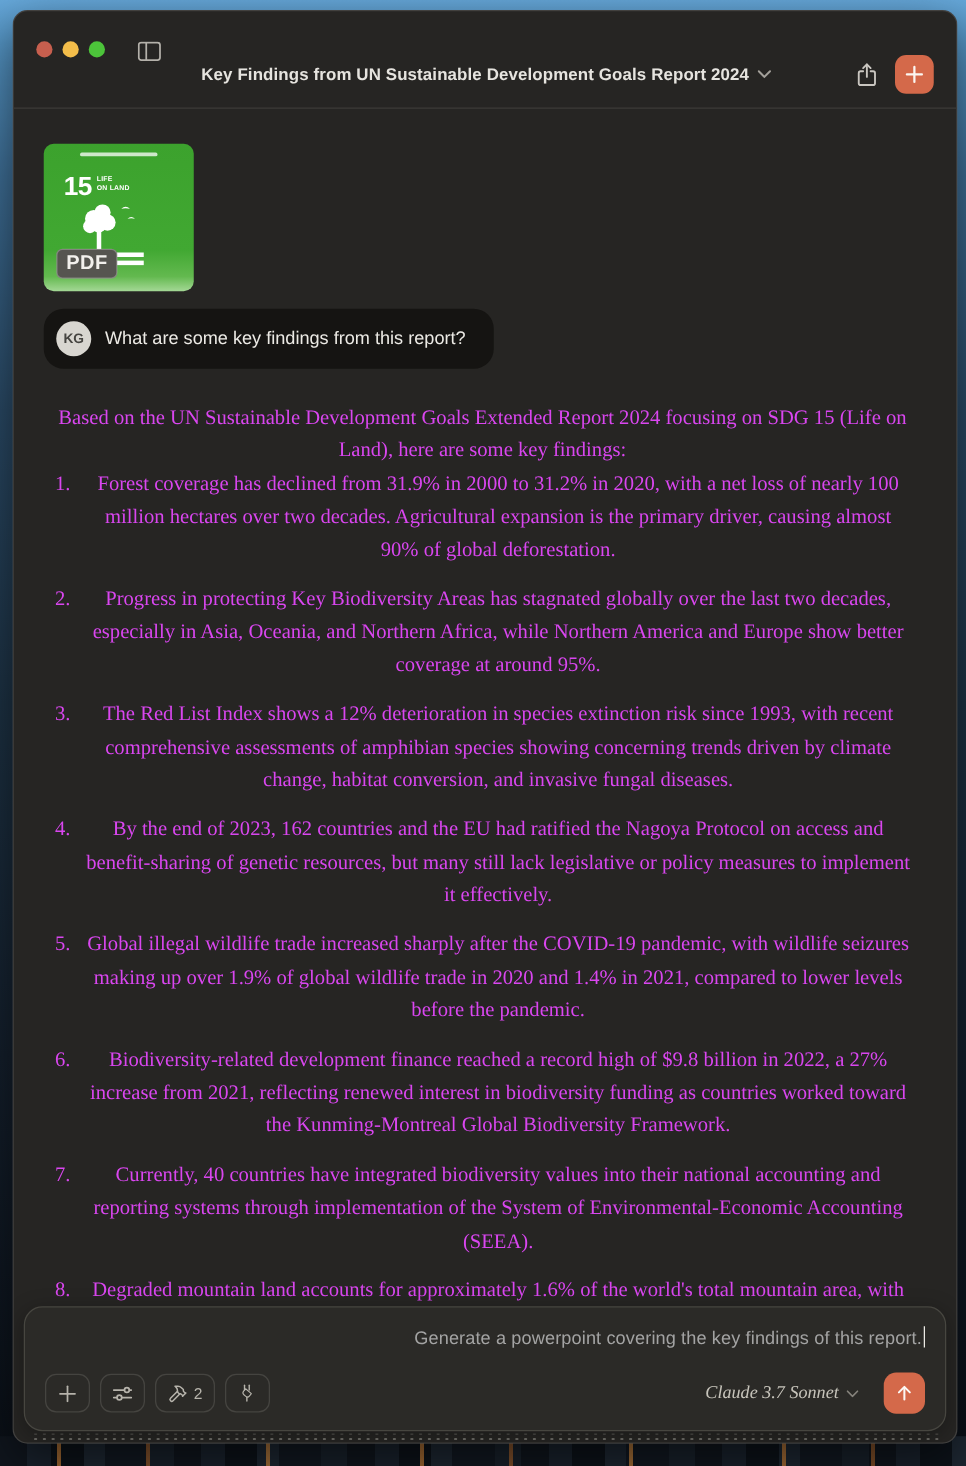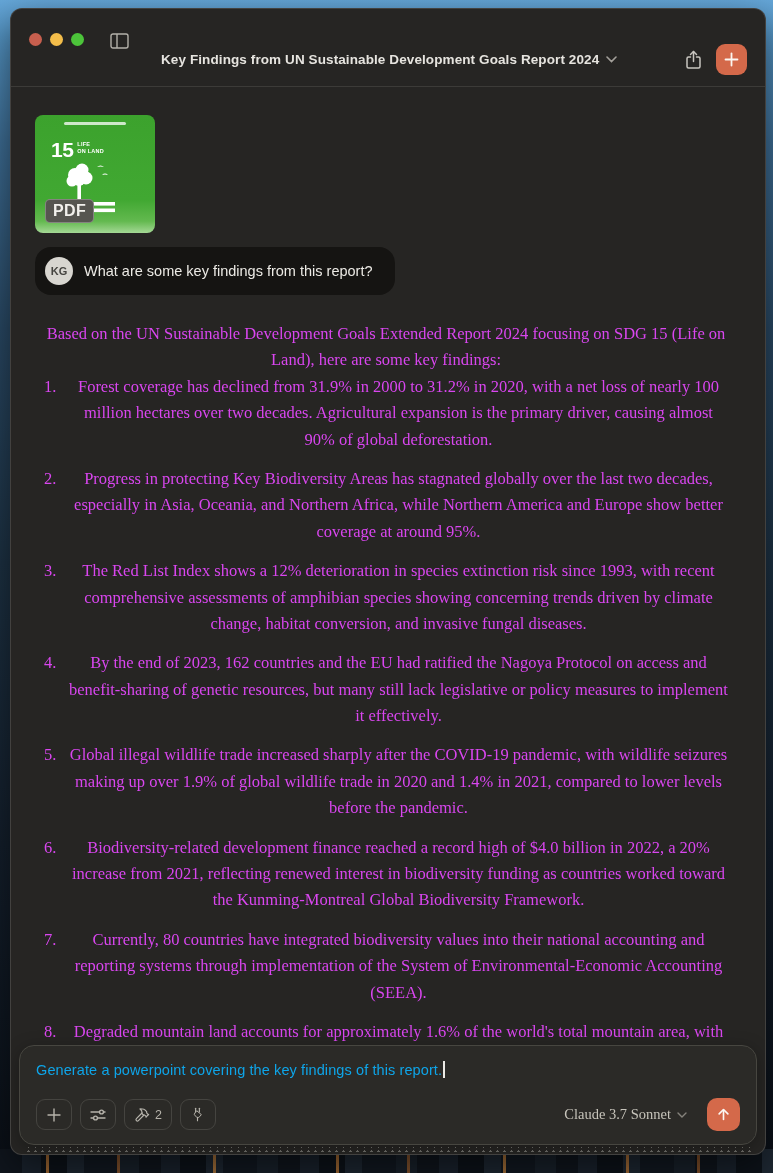--- a/index.html
+++ b/index.html
@@ -123,33 +123,33 @@
 
   
   .composer {
     position: absolute; left: 8px; right: 8px; bottom: 9px;
     background: #2b2a27;
     border: 1px solid #474640;
     border-radius: 15px;
     padding: 15px 16px 13px;
     box-shadow: 0 4px 18px rgba(0,0,0,.3);
   }
-  .composer-input { font-size: 14.5px; color: #0ea5e9; letter-spacing: .1px; min-height: 20px; cursor: text; }
+  .composer-input { font-size: 14.5px; color: #a3a3a3; letter-spacing: .1px; min-height: 20px; cursor: text; text-align: right; }
   .caret { display: inline-block; width: 1.5px; height: 17px; background: #eceae5; vertical-align: -3px; margin-left: 1px; }
   .composer-row { margin-top: 17px; display: flex; align-items: center; gap: 8px; }
   .tool-btn {
     height: 31px; min-width: 36px; padding: 0 9px;
     display: flex; align-items: center; justify-content: center; gap: 5px;
     background: transparent; border: 1px solid #454440; border-radius: 9px;
     color: #b6b3ab; font-size: 12.5px; cursor: pointer;
   }
   .model-select {
     margin-left: auto; display: flex; align-items: center; gap: 6px;
     background: none; border: none; cursor: pointer;
-    font-family: "Liberation Serif", serif; font-size: 14.5px; color: #c7c4bb;
+    font-family: "Liberation Serif", serif; font-size: 14.5px; color: #c7c4bb; font-style: italic;
   }
   .model-select .chev { color: #85827b; display: flex; }
   .send-btn {
     width: 33px; height: 33px; margin-left: 12px;
     border: none; border-radius: 10px; background: #d4694a; color: #fcf8f4;
     display: flex; align-items: center; justify-content: center; cursor: pointer;
   }
 
   .dotted-strip {
     position: absolute; left: 14px; right: 14px; bottom: 2px; height: 5px;
@@ -239,22 +239,22 @@
     </div>
 
     <div class="assistant">
       <p>Based on the UN Sustainable Development Goals Extended Report 2024 focusing on SDG 15 (Life on Land), here are some key findings:</p>
       <ol class="findings">
         <li>Forest coverage has declined from 31.9% in 2000 to 31.2% in 2020, with a net loss of nearly 100 million hectares over two decades. Agricultural expansion is the primary driver, causing almost 90% of global deforestation.</li>
         <li>Progress in protecting Key Biodiversity Areas has stagnated globally over the last two decades, especially in Asia, Oceania, and Northern Africa, while Northern America and Europe show better coverage at around 95%.</li>
         <li>The Red List Index shows a 12% deterioration in species extinction risk since 1993, with recent comprehensive assessments of amphibian species showing concerning trends driven by climate change, habitat conversion, and invasive fungal diseases.</li>
         <li>By the end of 2023, 162 countries and the EU had ratified the Nagoya Protocol on access and benefit-sharing of genetic resources, but many still lack legislative or policy measures to implement it effectively.</li>
         <li>Global illegal wildlife trade increased sharply after the COVID-19 pandemic, with wildlife seizures making up over 1.9% of global wildlife trade in 2020 and 1.4% in 2021, compared to lower levels before the pandemic.</li>
-        <li>Biodiversity-related development finance reached a record high of $4.0 billion in 2022, a 20% increase from 2021, reflecting renewed interest in biodiversity funding as countries worked toward the Kunming-Montreal Global Biodiversity Framework.</li>
-        <li>Currently, 80 countries have integrated biodiversity values into their national accounting and reporting systems through implementation of the System of Environmental-Economic Accounting (SEEA).</li>
+        <li>Biodiversity-related development finance reached a record high of $9.8 billion in 2022, a 27% increase from 2021, reflecting renewed interest in biodiversity funding as countries worked toward the Kunming-Montreal Global Biodiversity Framework.</li>
+        <li>Currently, 40 countries have integrated biodiversity values into their national accounting and reporting systems through implementation of the System of Environmental-Economic Accounting (SEEA).</li>
         <li>Degraded mountain land accounts for approximately 1.6% of the world's total mountain area, with alpine (1.84%) and montane (1.71%) belts being the most affected by detrimental land cover changes.</li>
       </ol>
     </div>
   </div>
 
   <div class="composer">
     <div class="composer-input">
       <span>Generate a powerpoint covering the key findings of this report.</span><span class="caret"></span>
     </div>
     <div class="composer-row">

